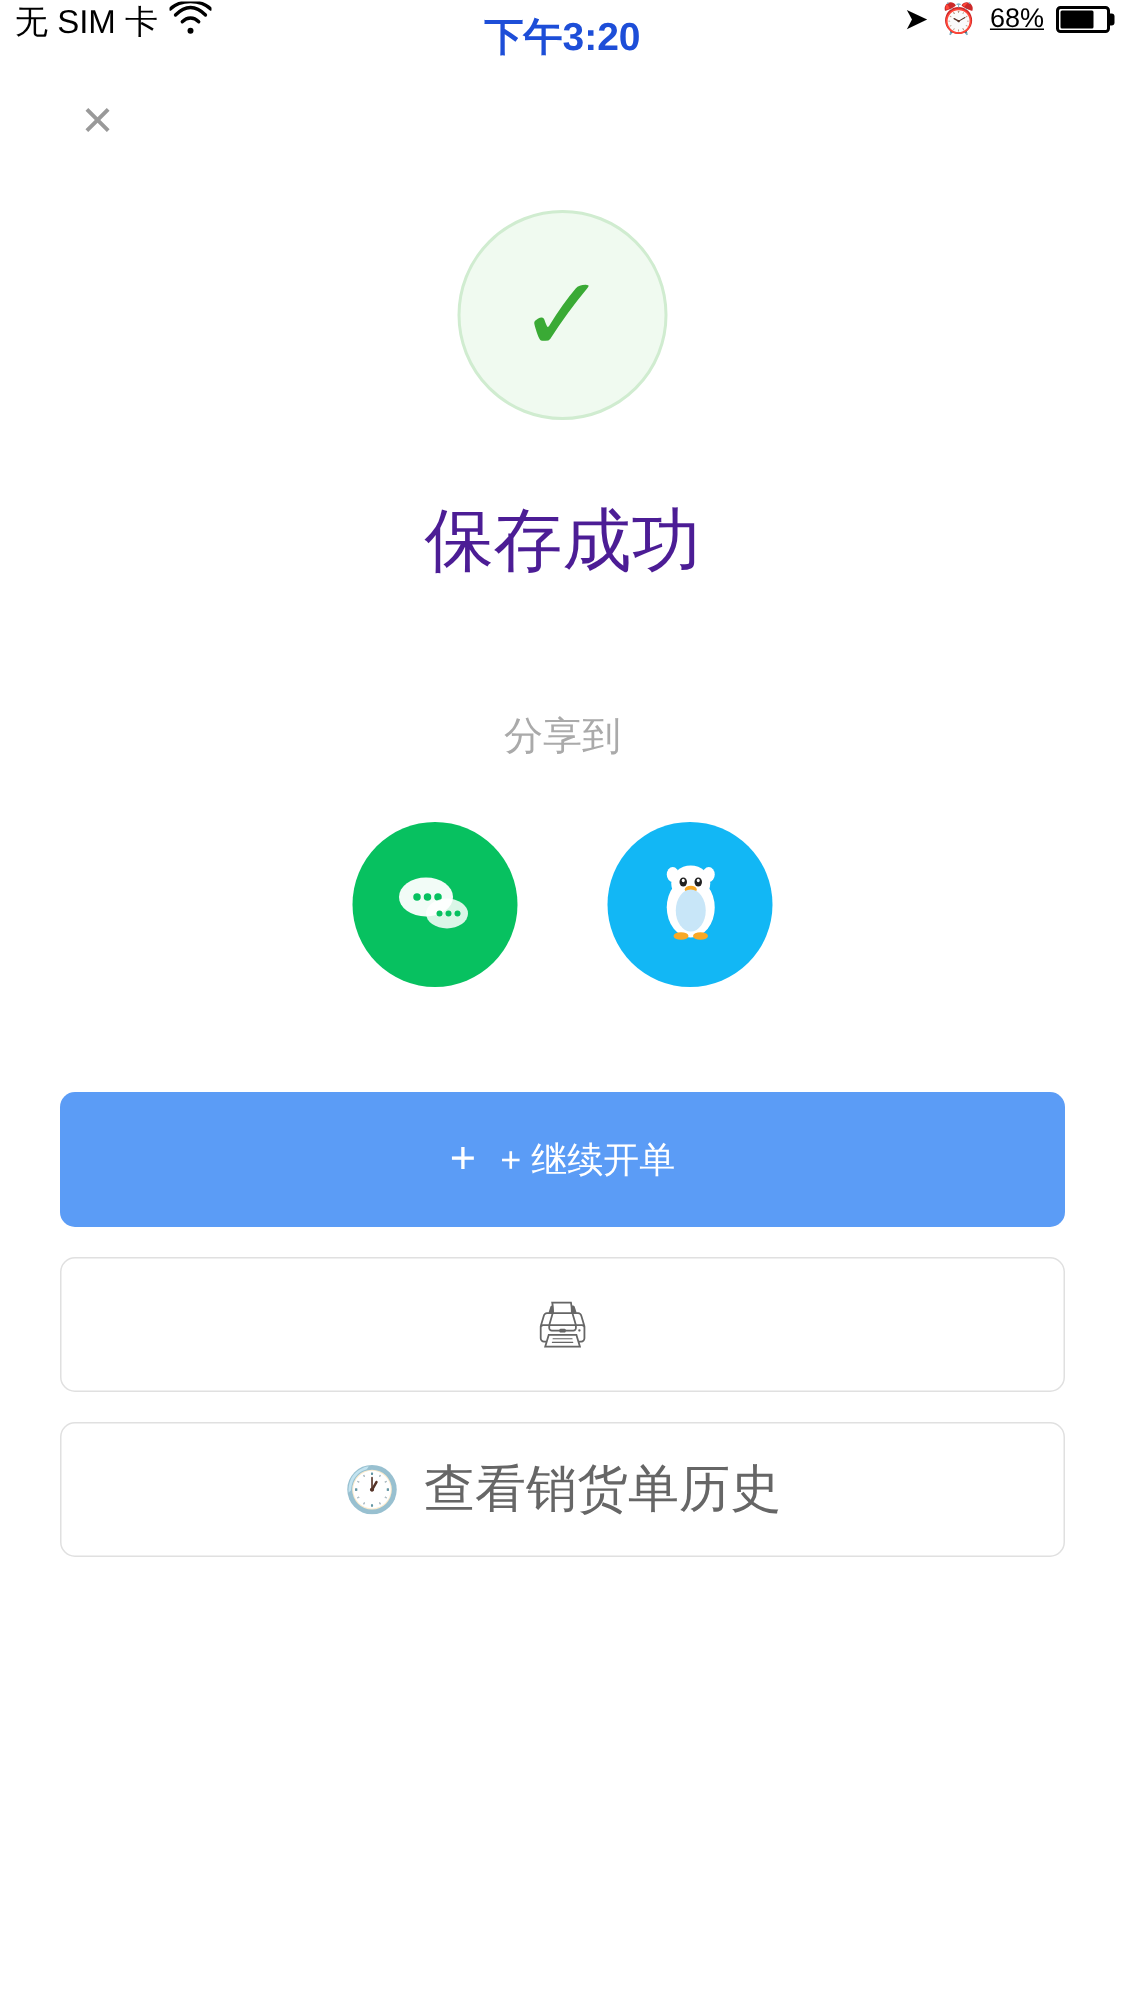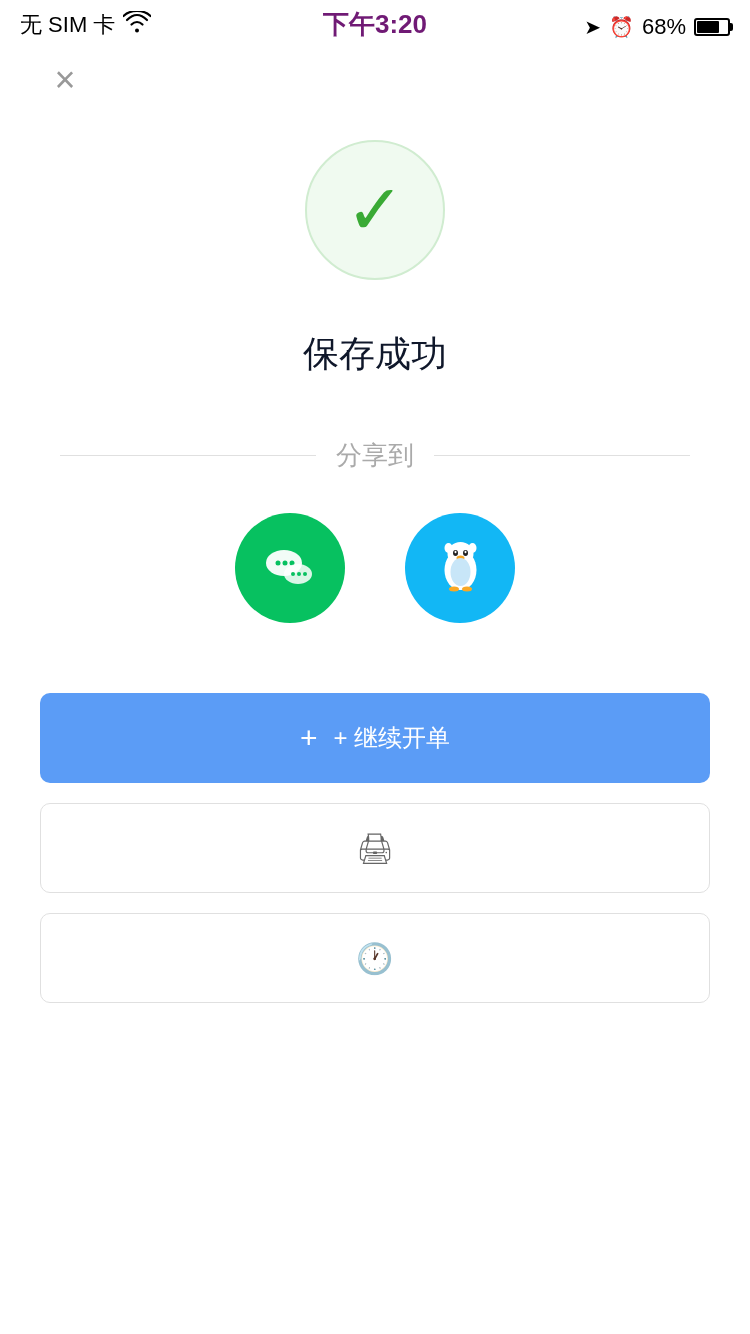--- a/index.html
+++ b/index.html
@@ -12,39 +12,39 @@
       font-family: -apple-system, "PingFang SC", "Helvetica Neue", Arial, sans-serif;
       position: relative;
     }
 
     
     .status-bar {
       width: 100%;
       height: 40px;
       background: #ffffff;
       display: flex;
-      align-items: flex-end;
+      align-items: flex-start;
       justify-content: space-between;
-      padding: 0 20px;
+      padding: 0 10px;
       font-size: 24px;
       font-weight: 500;
     }
 
     .status-left {
       display: flex;
       align-items: center;
       gap: 8px;
       font-size: 22px;
       color: #000;
     }
 
     .status-center {
       font-size: 26px;
       font-weight: 600;
-      color: #701a75;
+      color: #1d4ed8;
       position: absolute;
       left: 50%;
       transform: translateX(-50%);
       top: 7px;
     }
 
     .status-right {
       display: flex;
       align-items: center;
       gap: 8px;
@@ -131,33 +131,34 @@
     }
 
     .checkmark {
       font-size: 70px;
       color: #3aaa35;
       line-height: 1;
     }
 
     
     .success-title {
-      font-size: 36px;
+      font-size: 46px;
       font-weight: 500;
-      color: #0f172a;
-      margin-bottom: 59px;
+      color: #4c1d95;
+      margin-bottom: 81px;
     }
 
     
     .share-divider {
       width: 100%;
       display: flex;
       align-items: center;
       padding: 0 60px;
       margin-bottom: 40px;
+      flex-direction: column;
     }
 
     .divider-line {
       flex: 1;
       height: 1px;
       background: #e0e0e0;
     }
 
     .divider-text {
       font-size: 26px;
@@ -251,21 +252,21 @@
         <path d="M8.5 13.5C10.2 11.8 12 11 14 11s3.8.8 5.5 2.5" stroke="#000" stroke-width="2.2" stroke-linecap="round" fill="none"></path>
         <path d="M4 9C7.2 5.8 10.4 4 14 4s6.8 1.8 10 5" stroke="#000" stroke-width="2.2" stroke-linecap="round" fill="none"></path>
         <path d="M0.5 5C4.6 1 9 0 14 0s9.4 1 13.5 5" stroke="#000" stroke-width="2.2" stroke-linecap="round" fill="none"></path>
       </svg>
     </span>
   </div>
   <div class="status-center">下午3:20</div>
   <div class="status-right">
     <span style="font-size:20px;">➤</span>
     <span style="font-size:20px;">⏰</span>
-    <span style="font-size:22px;">68%</span>
+    <span style="font-size:18px;text-decoration:underline;">68%</span>
     <div class="battery-bar">
       <div class="battery-rect">
           <div class="battery-fill"></div>
         </div>
     </div>
   </div>
 </div>
 
 <div class="close-btn">
   <span class="close-x">×</span>
@@ -333,16 +334,17 @@
       <span style="font-size:30px;">+</span>
       <span style="font-size:24px;">+ 继续开单</span>
     </button>
 
     <button class="btn-secondary">
       <span style="font-size:30px;">🖨</span>
     </button>
 
     <button class="btn-secondary">
       <span style="font-size:30px;">🕐</span>
+      <span>查看销货单历史</span>
     </button>
 
   </div>
 </div>
 
 </body></html>

